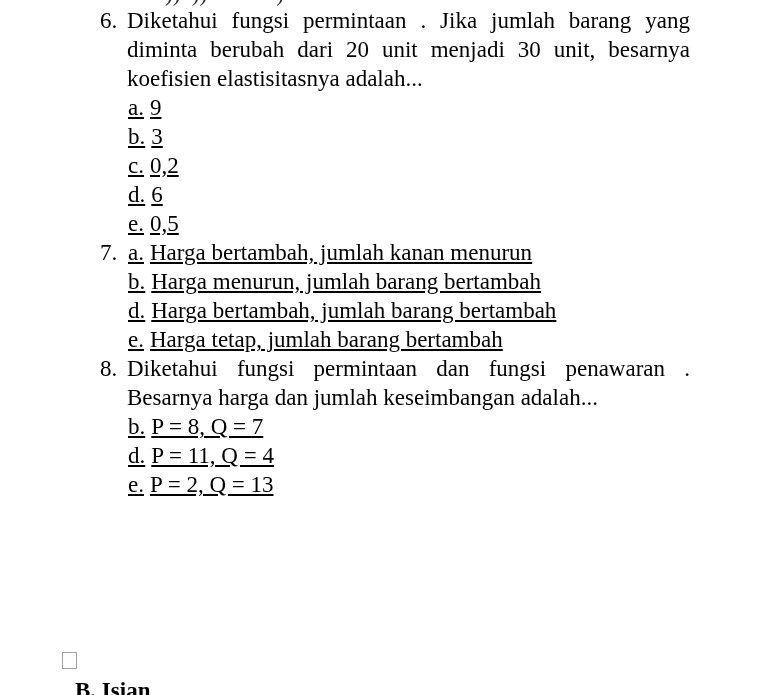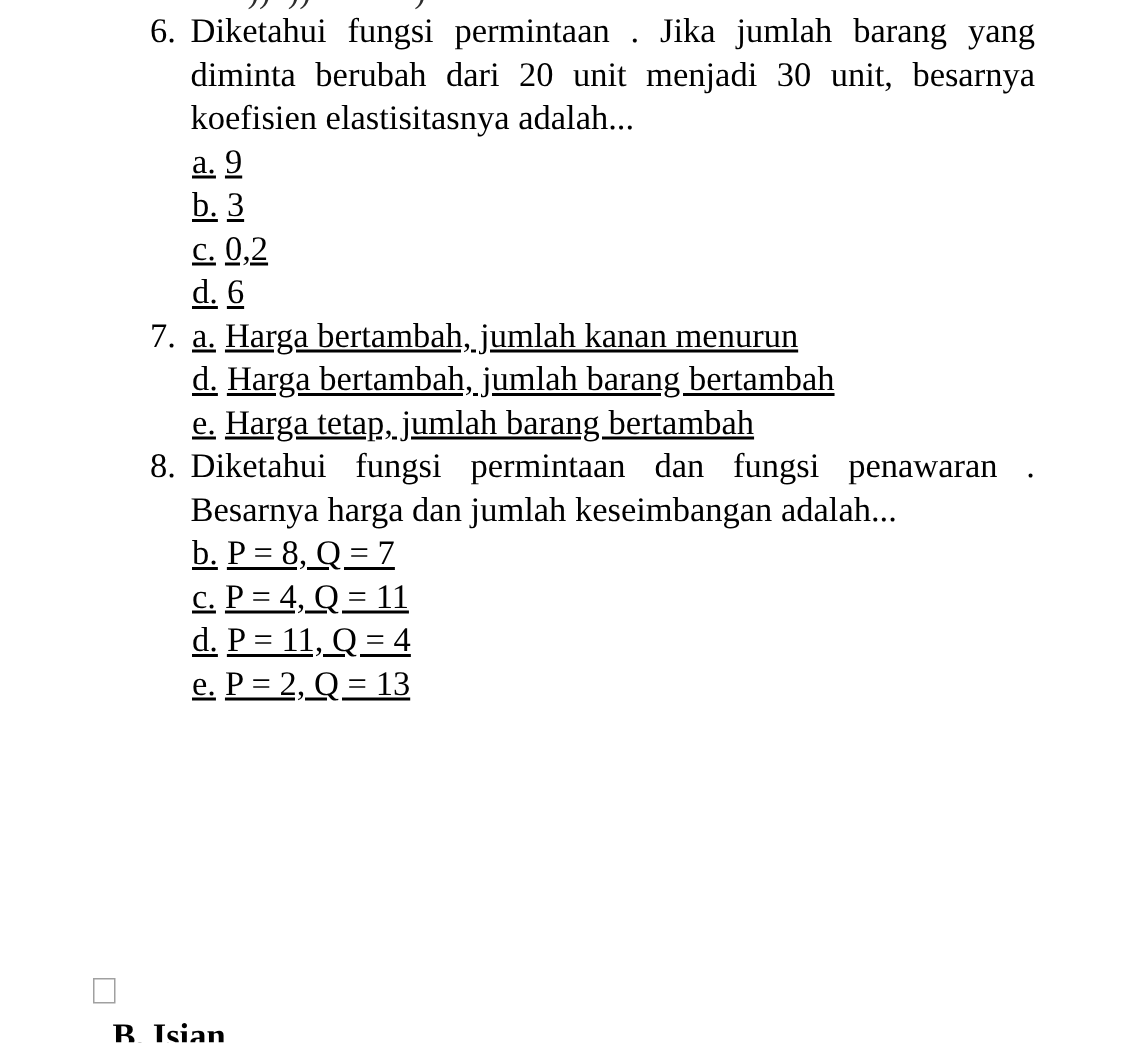--- a/index.html
+++ b/index.html
@@ -87,47 +87,50 @@
         </div>
         <div class="option">
           <span>b.</span><span class="opt-text">3</span>
         </div>
         <div class="option">
           <span>c.</span><span class="opt-text">0,2</span>
         </div>
         <div class="option">
           <span>d.</span><span class="opt-text">6</span>
         </div>
+        <div class="option">
+          <span>e.</span><span class="opt-text">0,5</span>
+        </div>
       </div>
     </div>
 
     <div class="question">
       <div class="q-num">7.</div>
       <div class="q-body">
         <div class="option">
           <span>a.</span><span class="opt-text">Harga bertambah, jumlah kanan menurun</span>
+        </div>
+        <div class="option">
+          <span>b.</span><span class="opt-text">Harga menurun, jumlah barang bertambah</span>
         </div>
         <div class="option">
           <span>d.</span><span class="opt-text">Harga bertambah, jumlah barang bertambah</span>
         </div>
         <div class="option">
           <span>e.</span><span class="opt-text">Harga tetap, jumlah barang bertambah</span>
         </div>
       </div>
     </div>
 
     <div class="question">
       <div class="q-num">8.</div>
       <div class="q-body">
         <p class="q-text">Diketahui fungsi permintaan dan fungsi penawaran&nbsp;. Besarnya harga dan jumlah keseimbangan adalah...</p>
         <div class="option">
           <span>b.</span><span class="opt-text">P = 8, Q = 7</span>
-        </div>
-        <div class="option">
-          <span>c.</span><span class="opt-text">P = 4, Q = 11</span>
         </div>
         <div class="option">
           <span>d.</span><span class="opt-text">P = 11, Q = 4</span>
         </div>
         <div class="option">
           <span>e.</span><span class="opt-text">P = 2, Q = 13</span>
         </div>
       </div>
     </div>
 

